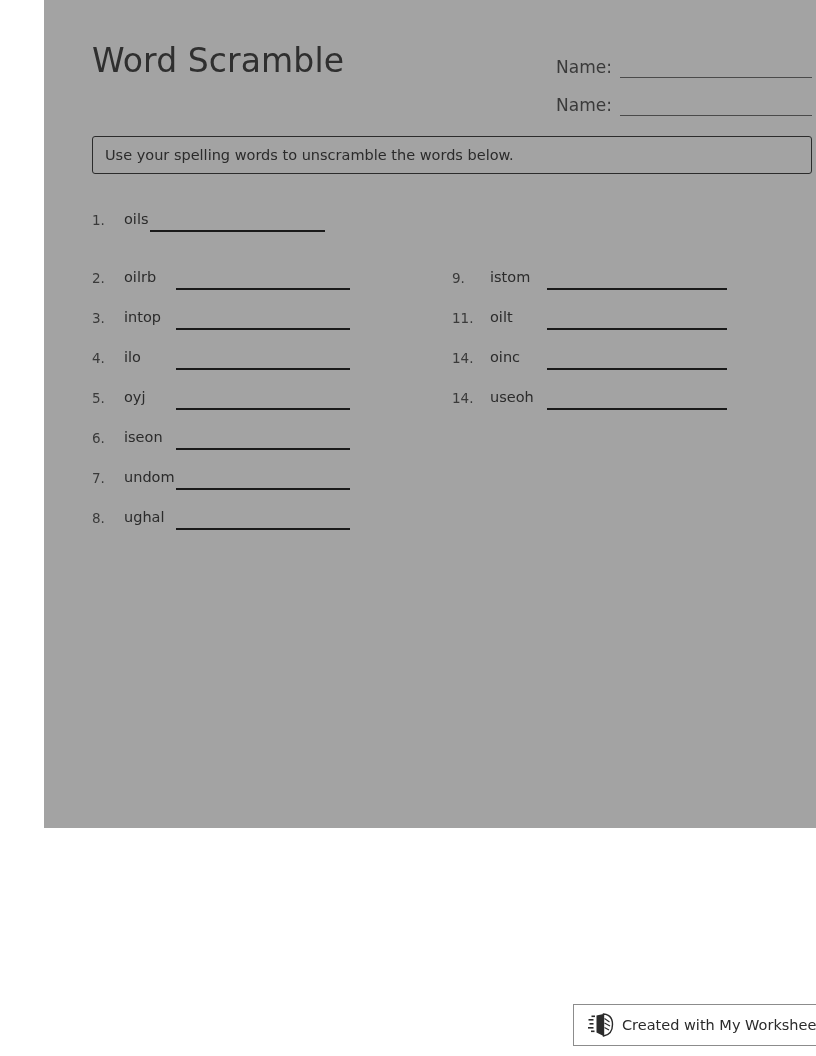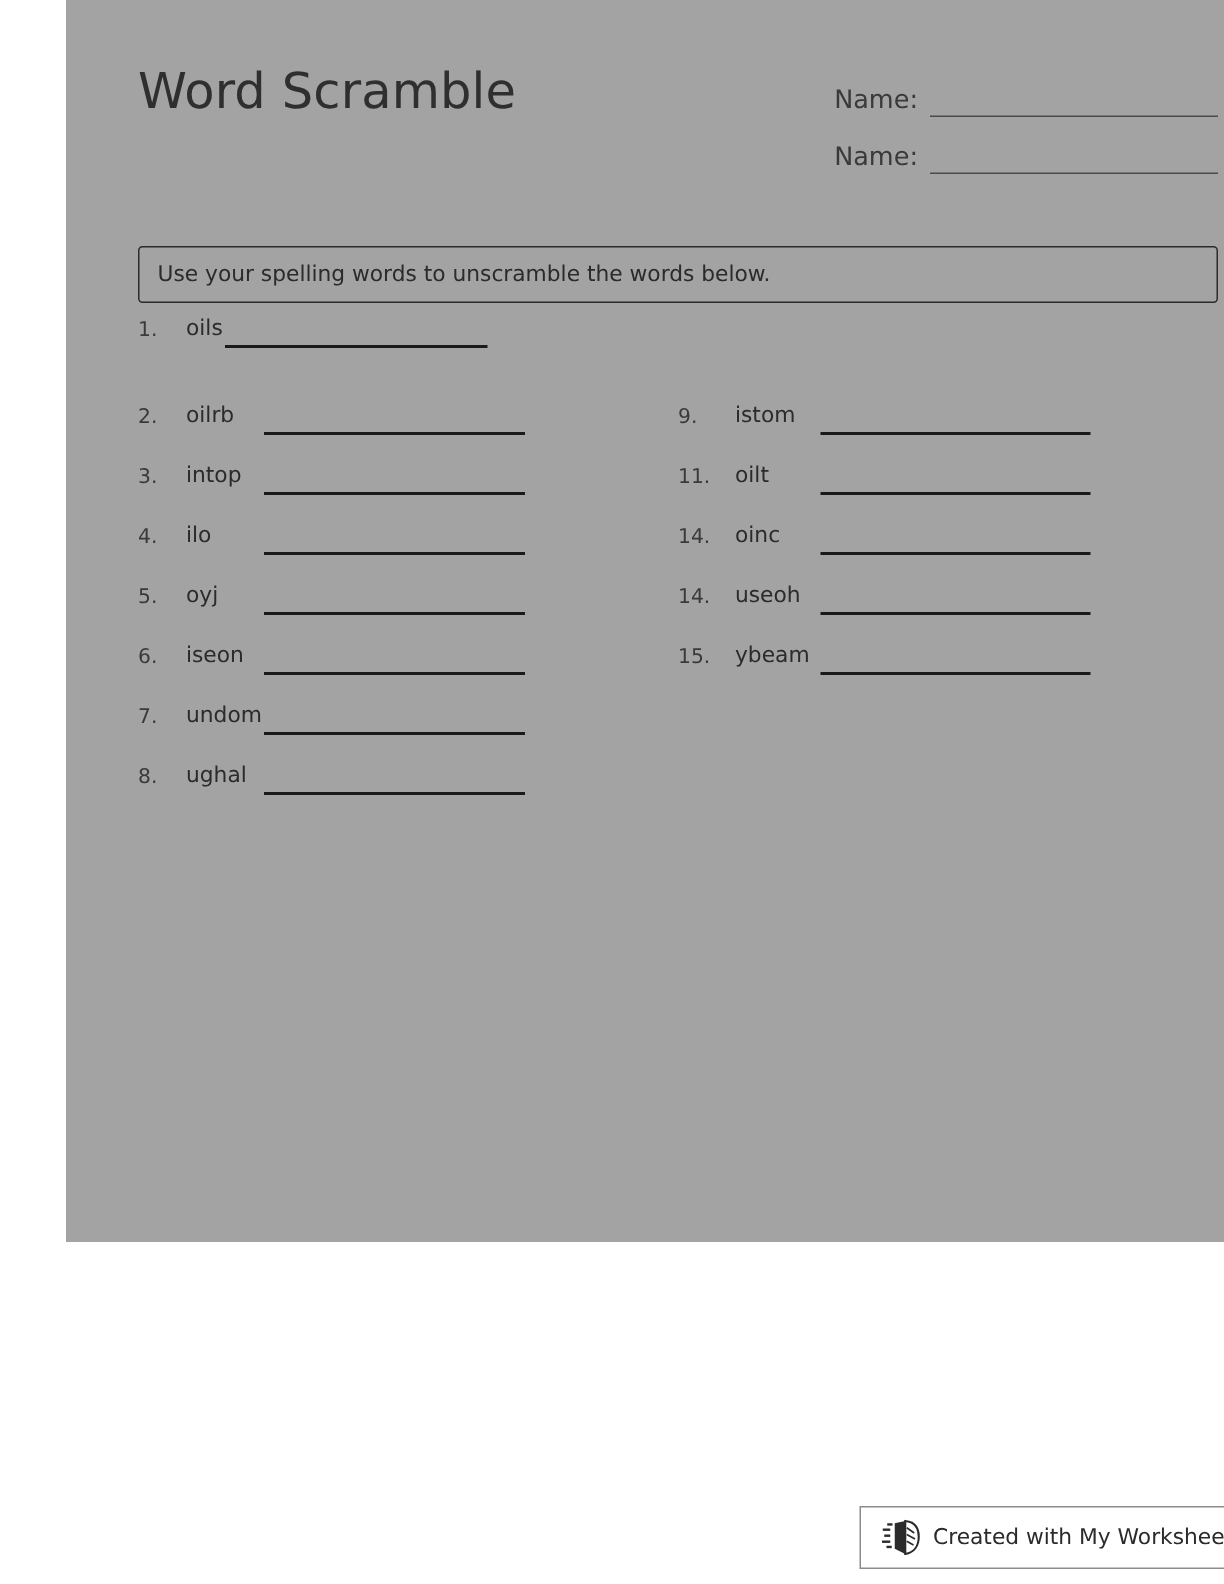--- a/index.html
+++ b/index.html
@@ -65,21 +65,21 @@
   .nd-line {
     width: 192px;
     border-bottom: 1.3px solid #4a4a4a;
     height: 20px;
   }
 
   
   .instruction-box {
     position: absolute;
     left: 48px;
-    top: 164px;
+    top: 136px;
     width: 720px;
     height: 38px;
     border: 1.4px solid #2b2b2b;
     border-radius: 3px;
     box-sizing: border-box;
     display: flex;
     align-items: center;
   }
   .instruction-text {
     padding-left: 12px;
@@ -260,25 +260,20 @@
             <span class="item-line"></span>
           </div>
           <div class="item">
             <span class="item-num">14.</span>
             <span class="item-word">oinc</span>
             <span class="item-line"></span>
           </div>
           <div class="item">
             <span class="item-num">14.</span>
             <span class="item-word">useoh</span>
-            <span class="item-line"></span>
-          </div>
-          <div class="item">
-            <span class="item-num">15.</span>
-            <span class="item-word">ybeam</span>
             <span class="item-line"></span>
           </div>
         </div>
     </div>
 
   </div>
 
   <div class="footer-badge">
     <svg class="badge-logo" viewBox="0 0 26 24">
       <g fill="#2b2b2b">

